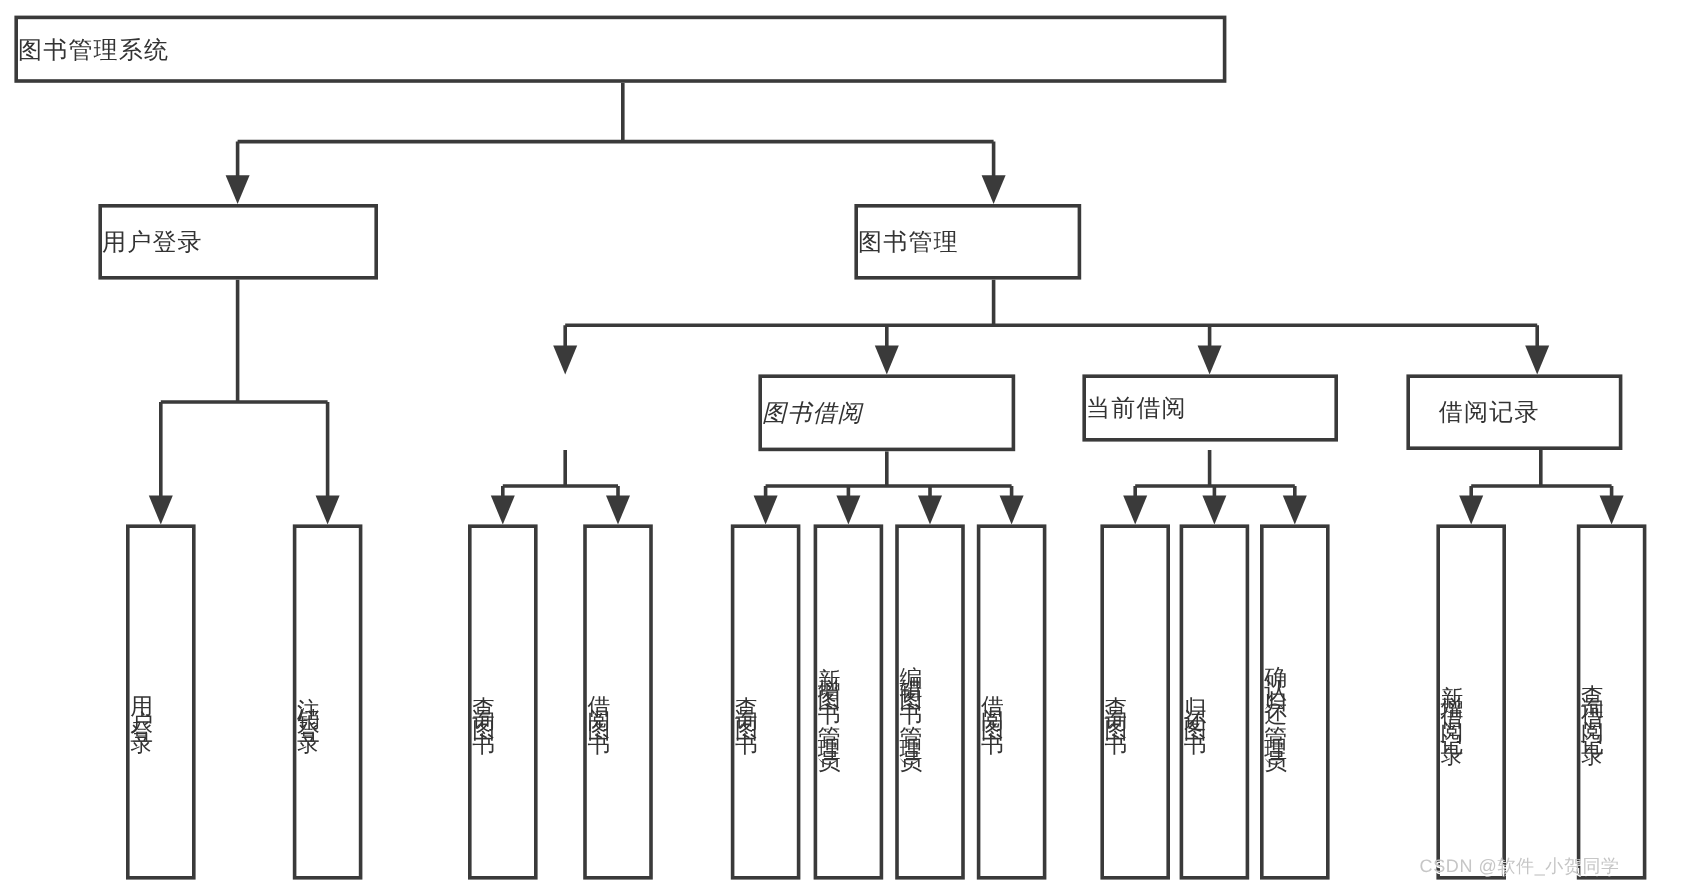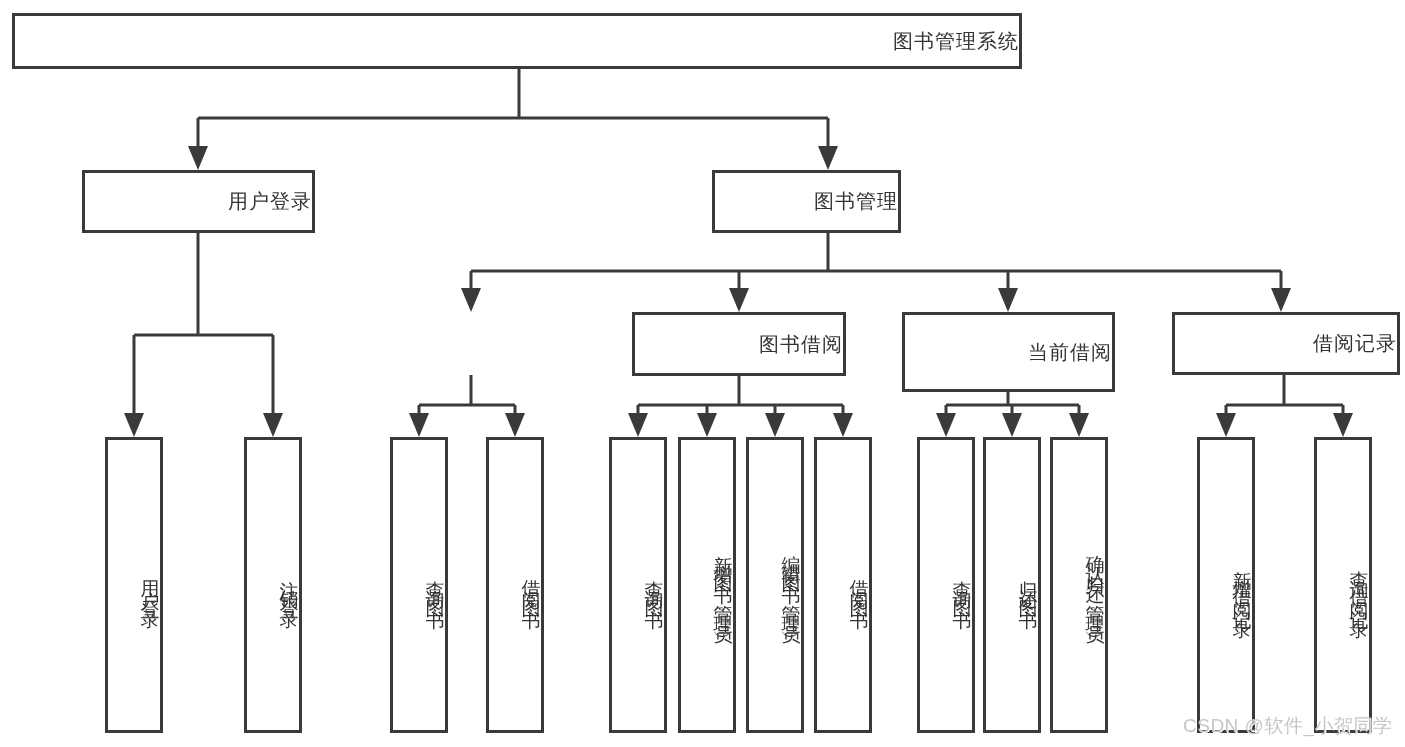--- a/index.html
+++ b/index.html
@@ -11,36 +11,36 @@
     overflow:hidden;
   }
   .wires{position:absolute;left:0;top:0;}
   .wires path{stroke:#3a3a3a;stroke-width:3;fill:none;}
   .wires polygon{fill:#3a3a3a;}
   .node{
     position:absolute;
     box-sizing:border-box;
     background:#ffffff;
     border:3px solid #3a3a3a;
-    display:flex;align-items:center;justify-content:flex-end;
+    display:flex;align-items:center;justify-content:flex-start;
     color:#333333;
   }
   .hnode{font-size:20px;letter-spacing:1px;}
   .vnode span{
     writing-mode:vertical-rl;
     text-orientation:mixed;
     font-size:19px;
     letter-spacing:10px;
     line-height:1;
     color:#333333;
   }
   .watermark{
     position:absolute;
     left:1183px;top:713px;
-    font-size:19px;
+    font-size:15px;
     color:#c6c6c6;
     letter-spacing:0.5px;
     text-shadow:1px 1px 0 #ffffff;
     white-space:nowrap;
     z-index:5;
   }
 </style>
 </head>
 <body>
 
@@ -86,27 +86,27 @@
     <span>图书管理系统</span>
   </div>
 
   <div class="node hnode" style="left:82px;top:170px;width:233px;height:63px;">
     <span>用户登录</span>
   </div>
   <div class="node hnode" style="left:712px;top:170px;width:189px;height:63px;">
     <span>图书管理</span>
   </div>
 
-  <div class="node hnode" style="left:632px;top:312px;width:214px;height:64px;">
+  <div class="node hnode" style="left:632px;top:312px;width:214px;height:64px;font-style:italic;">
     <span>图书借阅</span>
   </div>
-  <div class="node hnode" style="left:902px;top:312px;width:213px;height:80px;">
+  <div class="node hnode" style="left:902px;top:312px;width:213px;height:56px;">
     <span>当前借阅</span>
   </div>
-  <div class="node hnode" style="left:1172px;top:312px;width:228px;height:63px;">
+  <div class="node hnode" style="left:1172px;top:312px;width:180px;height:63px;padding-left:24px;">
     <span>借阅记录</span>
   </div>
 
   <div class="node vnode" style="left:105px;top:437px;width:58px;height:296px;">
     <span>用户登录</span>
   </div>
   <div class="node vnode" style="left:244px;top:437px;width:58px;height:296px;">
     <span>注销登录</span>
   </div>
 

